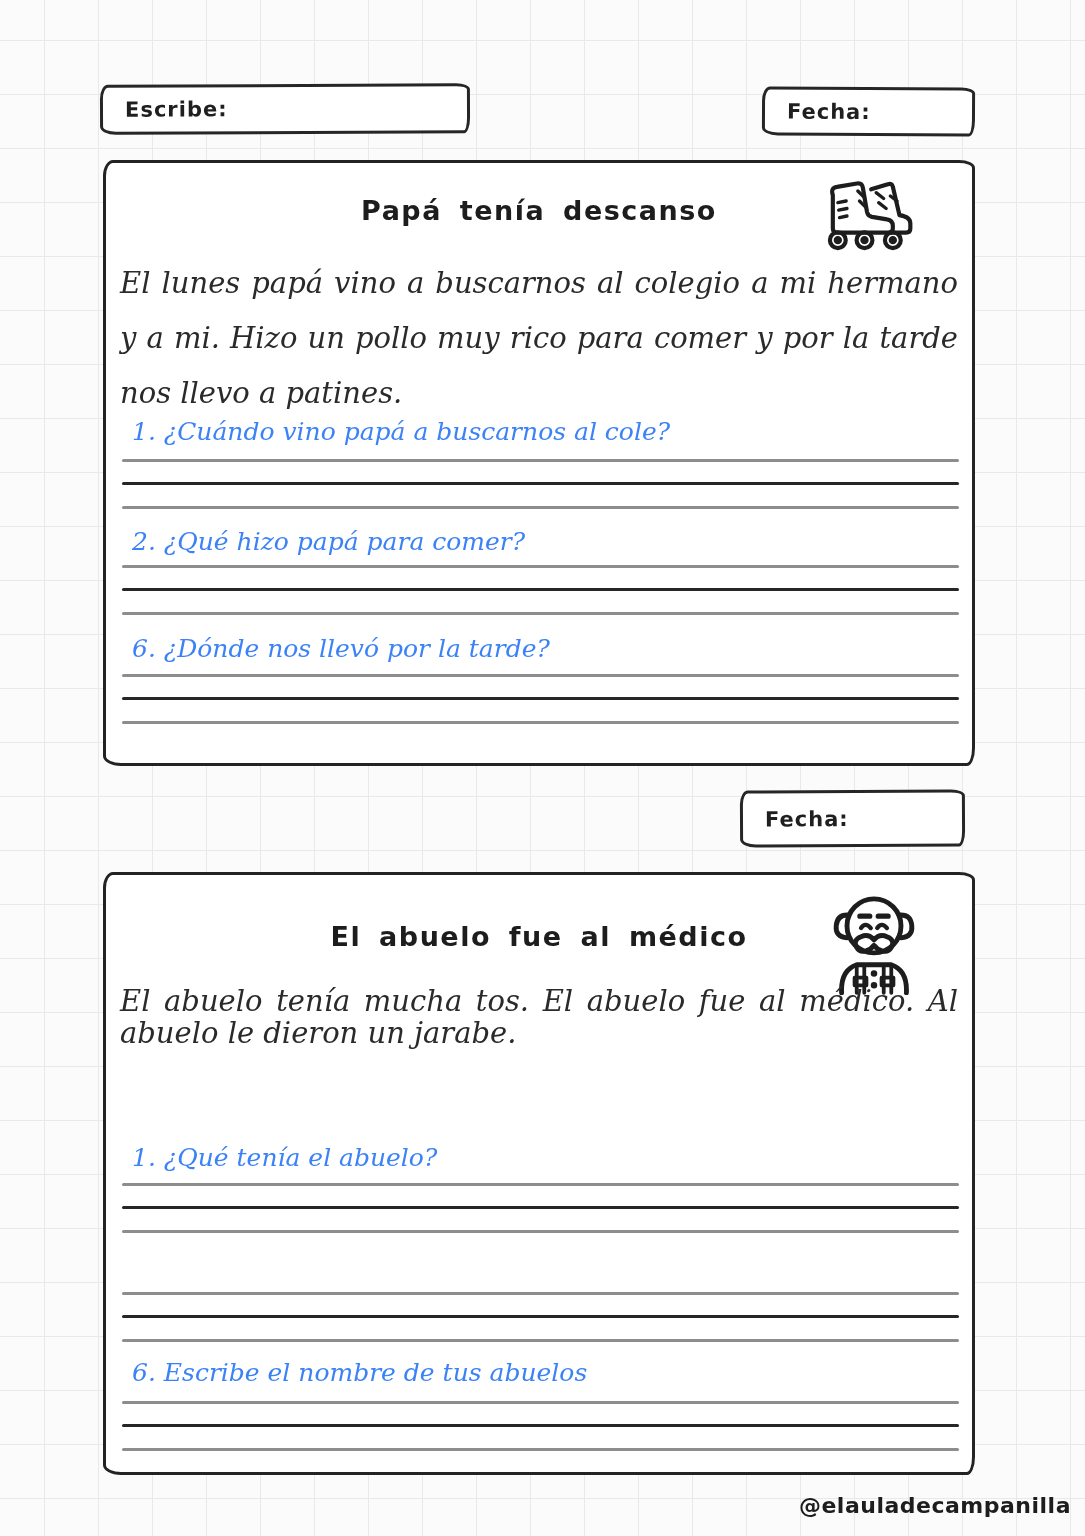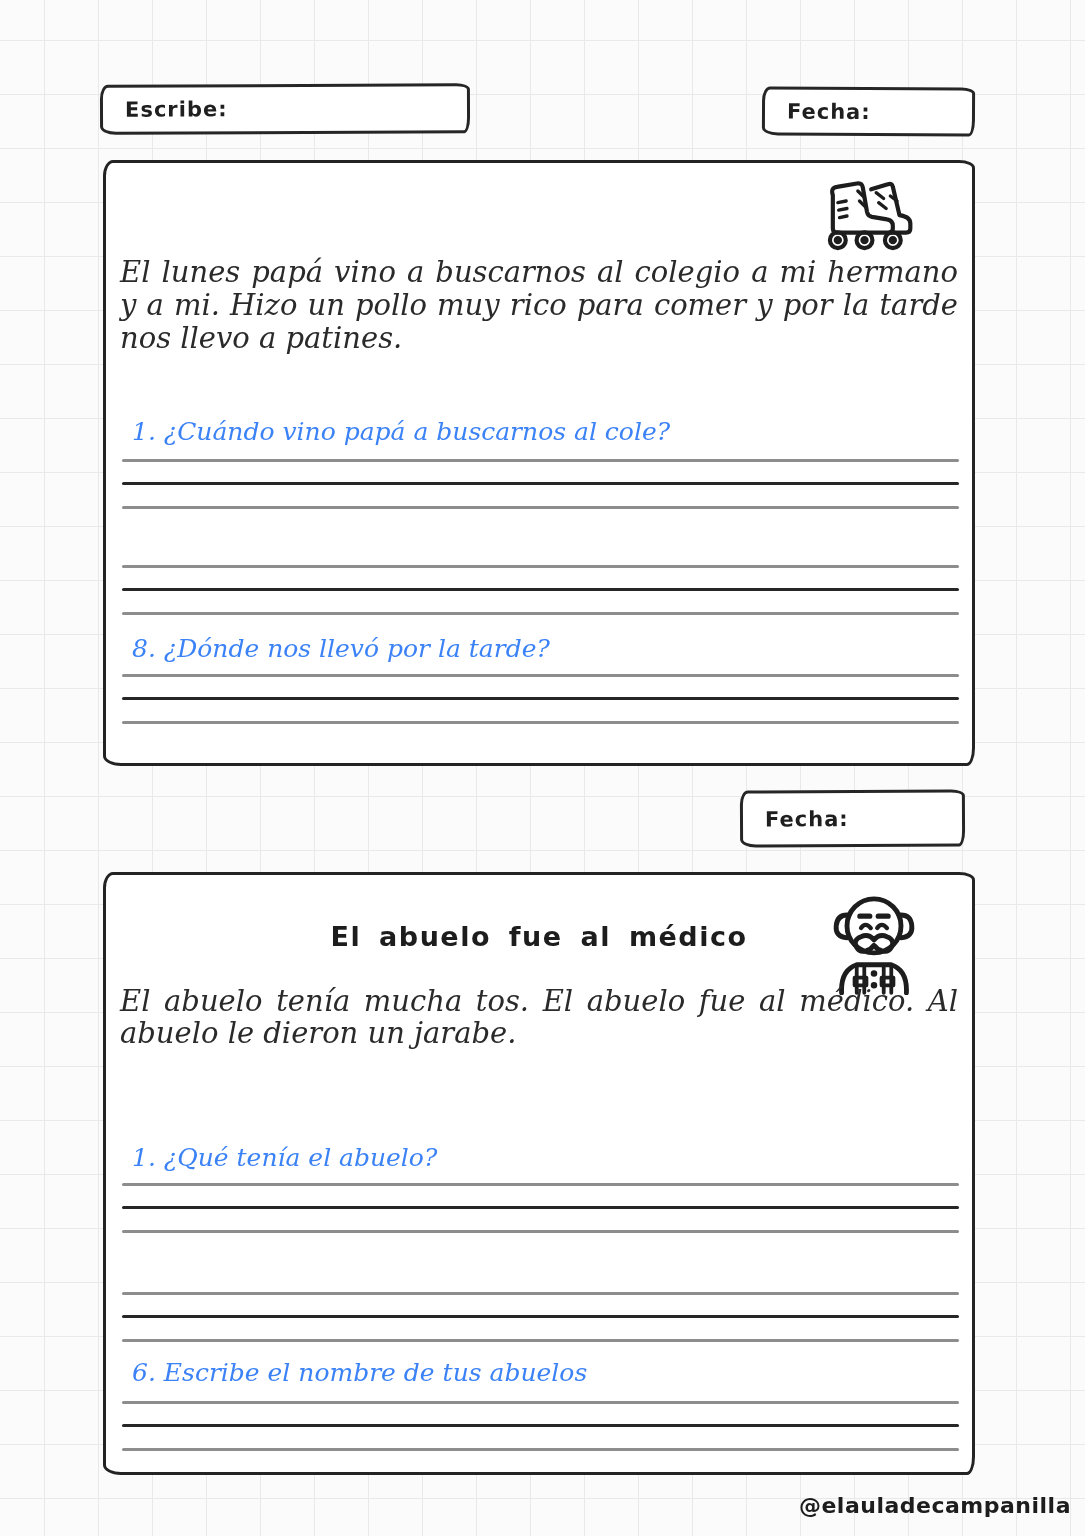--- a/index.html
+++ b/index.html
@@ -68,21 +68,21 @@
   .skates-icon  { top: 18px; right: 52px; width: 106px; height: 70px; }
   .grandpa-icon { top: 12px; right: 44px; width: 108px; height: 108px; }
   .corner-icon svg { width: 100%; height: 100%; }
 
   .passage {
     position: absolute;
     left: 14px; right: 14px;
     font-family: "DejaVu Serif", serif;
     font-style: italic;
     font-size: 29px;
-    line-height: 33px;
+    line-height: 55px;
     text-align: justify;
     color: #2a2a2a;
   }
   .sheet1 .passage { top: 93px; }
   .sheet2 .passage { top: 110px; line-height: 32px; }
 
   .question-text {
     position: absolute;
     left: 26px; right: 20px;
     font-family: "DejaVu Serif", serif;
@@ -126,20 +126,21 @@
 <div class="page">
 
   <div class="hand-box label-box name-box">
     <span>Escribe:</span>
   </div>
   <div class="hand-box label-box date-box-top">
     <span>Fecha:</span>
   </div>
 
   <section class="sheet sheet1">
+    <h2 class="sheet-title">Papá tenía descanso</h2>
 
     <span class="corner-icon skates-icon">
       <svg viewBox="0 0 110 84" fill="none" stroke="#1d1d1d" stroke-width="5" stroke-linecap="round" stroke-linejoin="round">
         <path d="M60,10 L80,4 q5,-2 6,3 l8,34 q13,2 13,10 l0,6 q0,5 -5,5 l-20,0"></path>
         <path d="M14,17 q-3,-9 5,-10 l24,-4 q6,-1 7,5 l5,29 q1,5 6,6 l18,3 q7,1 7,8 l0,3 q0,5 -5,5 l-62,0 q-5,0 -5,-5 z"></path>
         <path d="M20,26 l10,-2 M21,35 l10,-2 M22,44 l9,-2" stroke-width="4"></path>
         <path d="M44,12 l8,8 M46,24 l8,8 M66,14 l9,7 M69,26 l9,7 M83,18 l8,6" stroke-width="4"></path>
         <circle cx="20" cy="71" r="9.5"></circle>
         <circle cx="52" cy="71" r="9.5"></circle>
         <circle cx="86" cy="71" r="9.5"></circle>
@@ -151,27 +152,28 @@
 
     <p class="passage">El lunes papá vino a buscarnos al colegio a mi hermano y a mi. Hizo un pollo muy rico para comer y por la tarde nos llevo a patines.</p>
 
     <p class="question-text s1-q1-t">1. ¿Cuándo vino papá a buscarnos al cole?</p>
     <div class="answer-lines s1-q1-l">
       <div class="wline gray l1"></div>
       <div class="wline black l2"></div>
       <div class="wline gray l3"></div>
     </div>
 
+    <p class="question-text s1-q2-t">2. ¿Qué hizo papá para comer?</p>
     <div class="answer-lines s1-q2-l">
       <div class="wline gray l1"></div>
       <div class="wline black l2"></div>
       <div class="wline gray l3"></div>
     </div>
 
-    <p class="question-text s1-q3-t">8. ¿Dónde nos llevó por la tarde?</p>
+    <p class="question-text s1-q3-t">6. ¿Dónde nos llevó por la tarde?</p>
     <div class="answer-lines s1-q3-l">
       <div class="wline gray l1"></div>
       <div class="wline black l2"></div>
       <div class="wline gray l3"></div>
     </div>
   </section>
 
   <div class="hand-box label-box date-box-mid">
     <span>Fecha:</span>
   </div>

